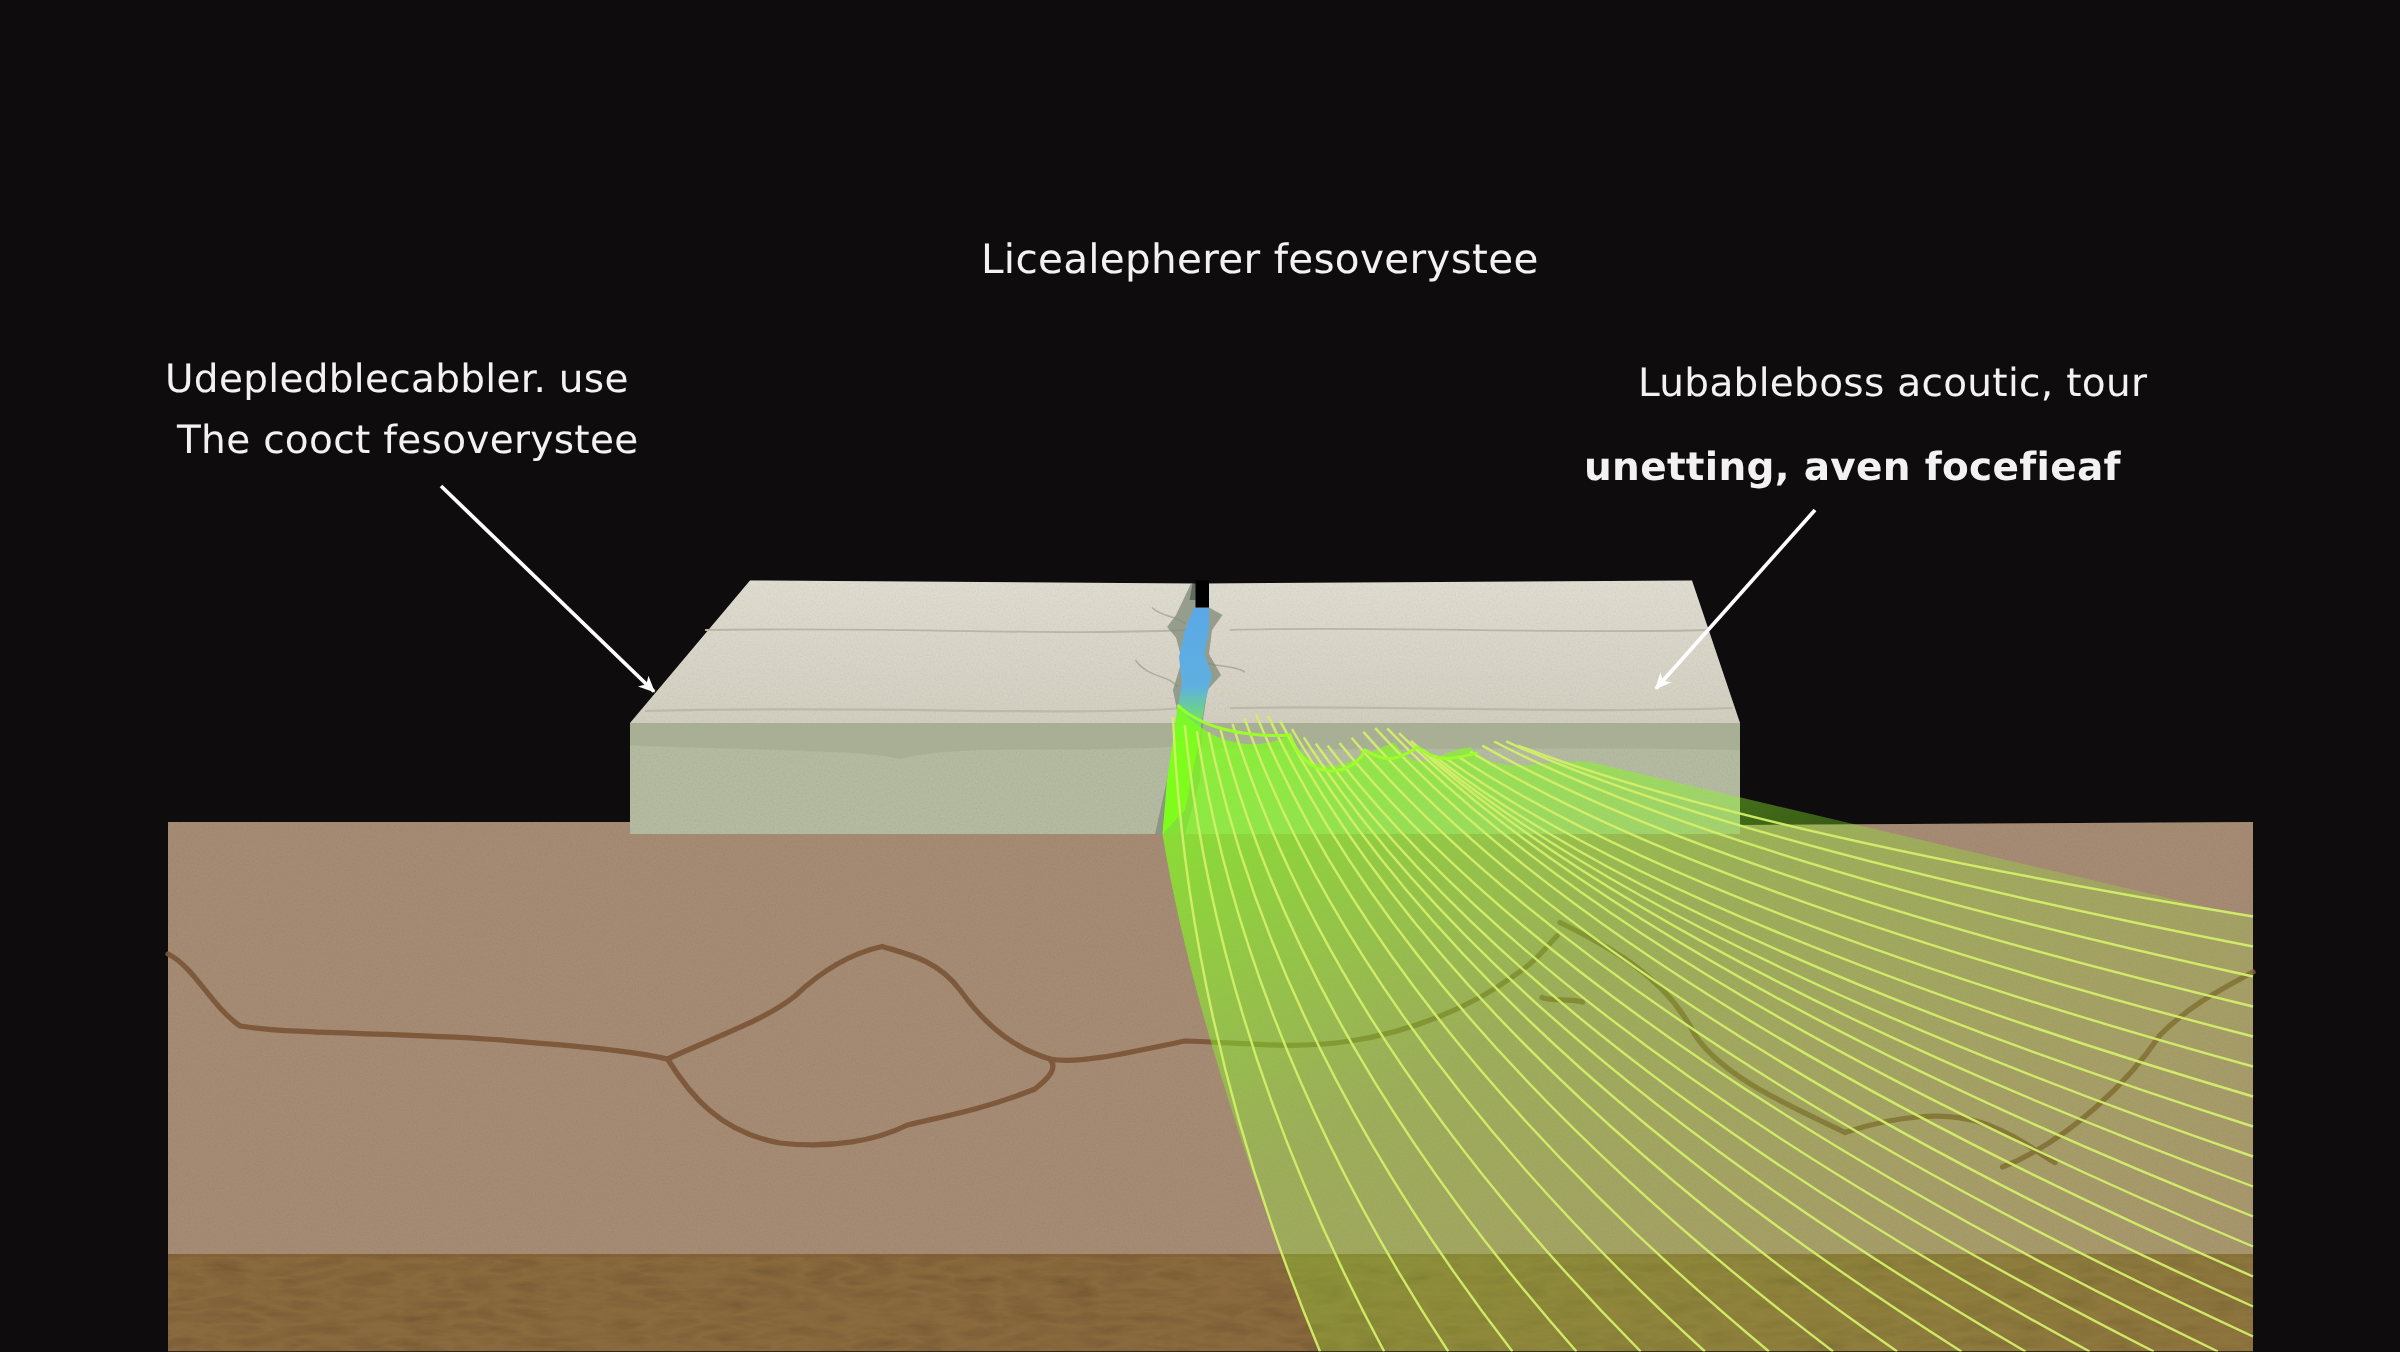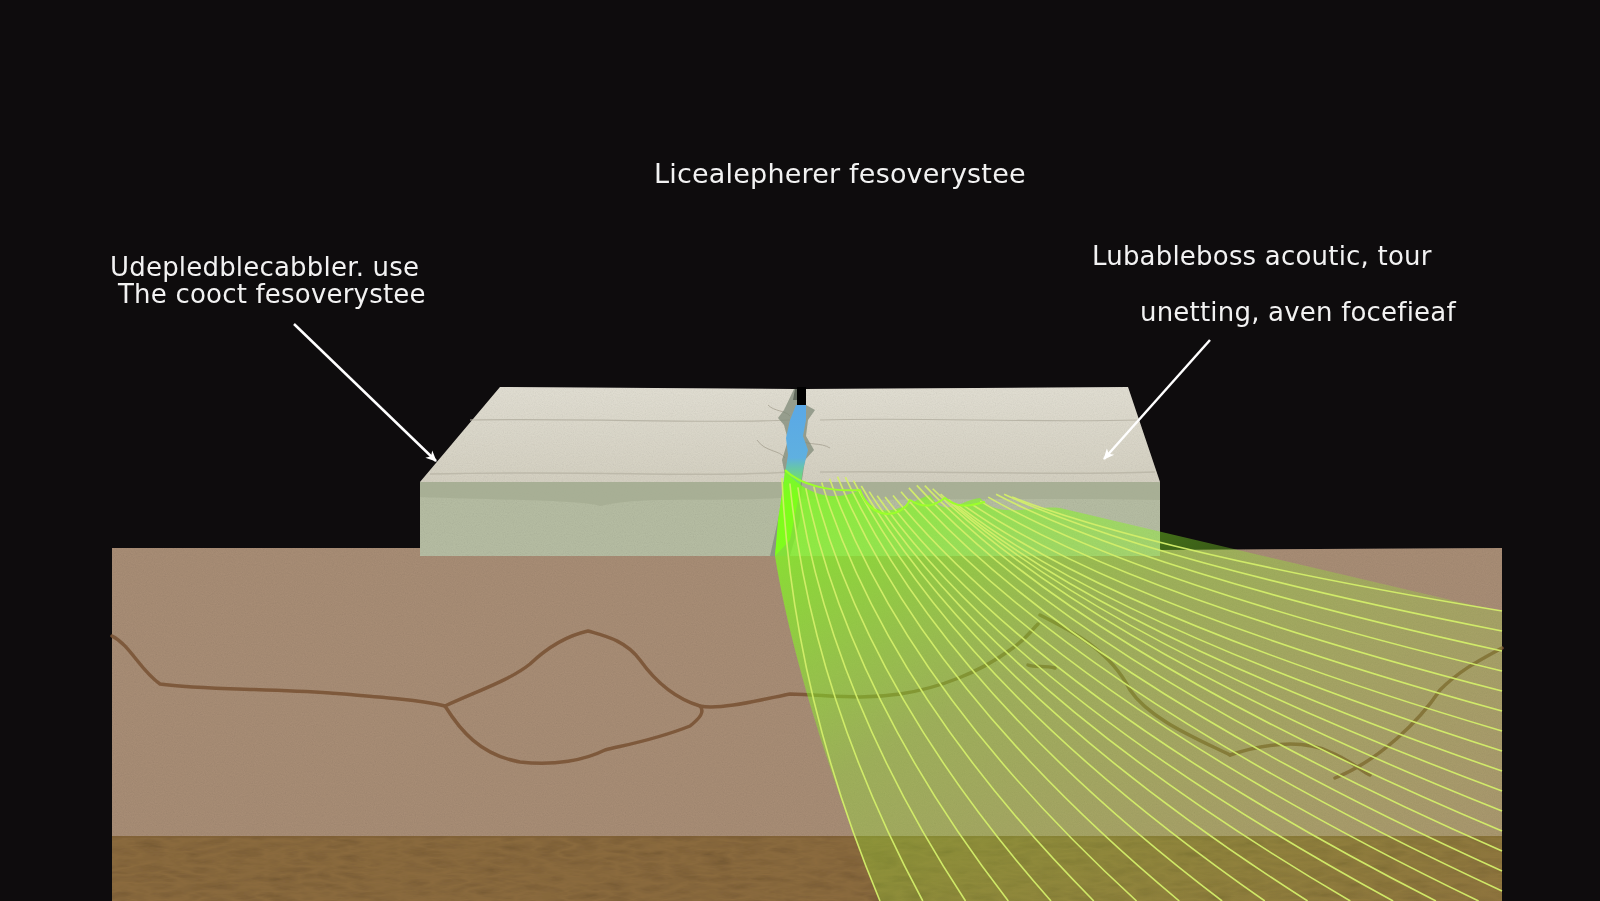--- a/index.html
+++ b/index.html
@@ -8,24 +8,24 @@
       background: #0e0c0d;
       font-family: "DejaVu Sans", sans-serif;
       position: relative;
     }
     #stage { position: absolute; left: 0; top: 0; width: 1600px; height: 901px; }
     .label {
       position: absolute; color: #f2f2f2; font-size: 26px; white-space: nowrap;
       letter-spacing: 0.2px;
     }
     #title { left: 654px; top: 130px; font-size: 27px; margin-top: 28px; }
-    #left-l1 { left: 110px; top: 252px; }
+    #left-l1 { left: 110px; top: 238px; }
     #left-l2 { left: 118px; top: 279px; }
     #right-l1 { left: 1092px; top: 241px; }
-    #right-l2 { left: 1140px; top: 297px; }
+    #right-l2 { left: 1056px; top: 297px; font-weight: bold; }
   </style>
 </head>
 <body>
 
 <svg id="stage" width="1600" height="901" viewBox="0 0 1600 901" xmlns="http://www.w3.org/2000/svg">
   <defs>
     <filter id="grain" x="0" y="0" width="100%" height="100%">
       <feTurbulence type="fractalNoise" baseFrequency="0.9" numOctaves="2" seed="3" result="n"></feTurbulence>
       <feColorMatrix type="saturate" values="0" in="n" result="g"></feColorMatrix>
       <feComponentTransfer in="g" result="g2">

